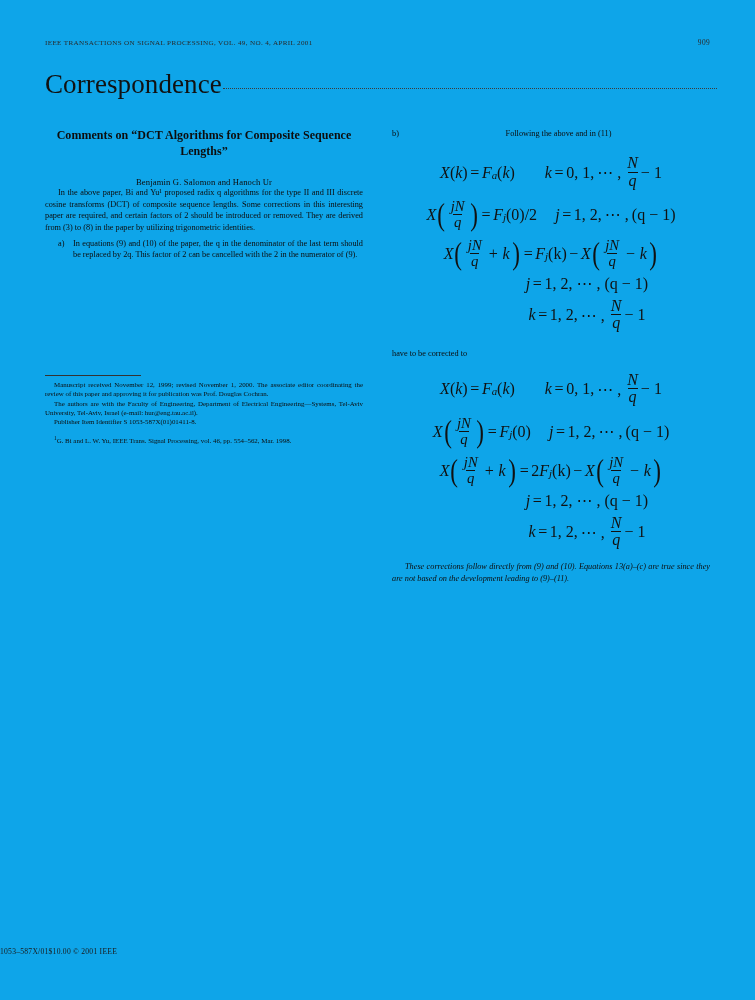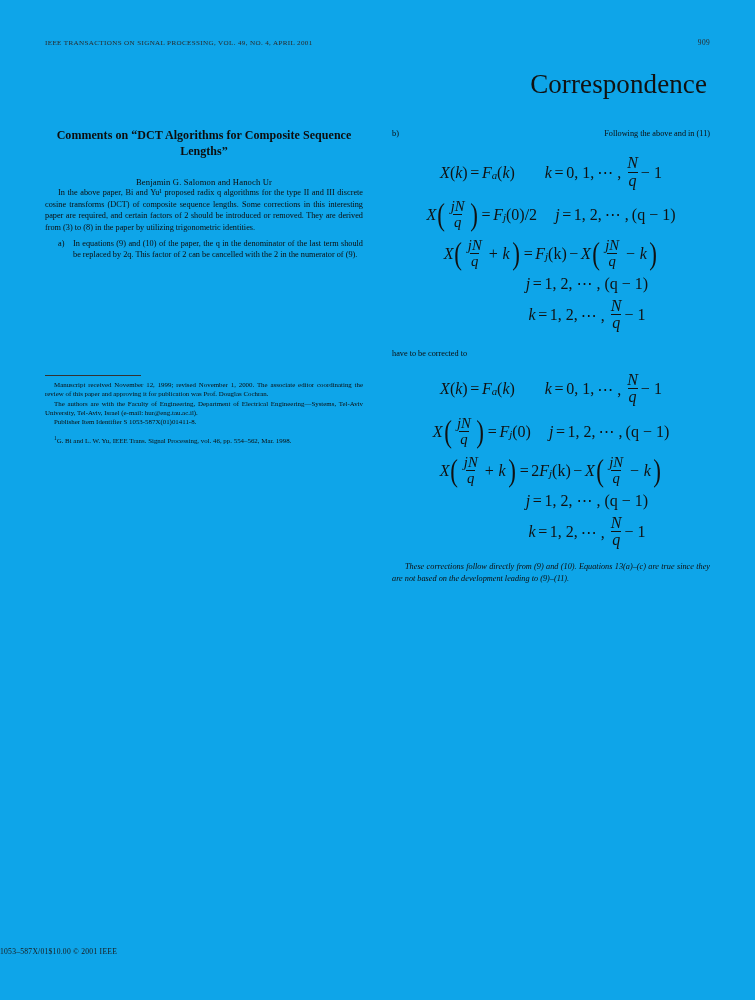--- a/index.html
+++ b/index.html
@@ -31,24 +31,23 @@
     color: #2a2a2a;
   }
   .runhead .journal { white-space: nowrap; }
   .runhead .folio { font-size: 7.4px; }
 
   
   .banner {
     position: absolute;
     top: 71px;
     left: 45px;
-    right: 48px;
+    right: 38px;
     display: flex;
-    align-items: flex-end;
-    flex-direction: column;
+    align-items: center;
   }
   .banner-title {
     font-size: 27px;
     line-height: 1;
     letter-spacing: 0.1px;
     color: #111;
     white-space: nowrap;
   }
   .banner-rule {
     flex: 1 1 auto;
@@ -276,21 +275,21 @@
         <p class="fn">Publisher Item Identifier S 1053-587X(01)01411-8.</p>
         <p class="fn" style="margin-top:9px;"><sup>1</sup><span>G. Bi and L. W. Yu, IEEE Trans. Signal Processing, vol. 46, pp. 554–562, Mar. 1998.</span></p>
       </div>
 
     </div>
 
     <div class="col col-right">
 
       <div class="listitem" style="margin-top:0;padding-left:0;">
         <span class="marker">b)</span>
-        <span class="itemtext" style="text-align:right;">Following the above and in (11)</span>
+        <span class="itemtext" style="text-align:center;">Following the above and in (11)</span>
       </div>
 
       <div class="math-block" style="margin-top:16px;">
 
         <div class="eq">
           <span class="mi">X</span>
           <span class="mn">(</span>
             <span class="mi">k</span>
             <span class="mn">)</span>
           <span class="mo">=</span>

